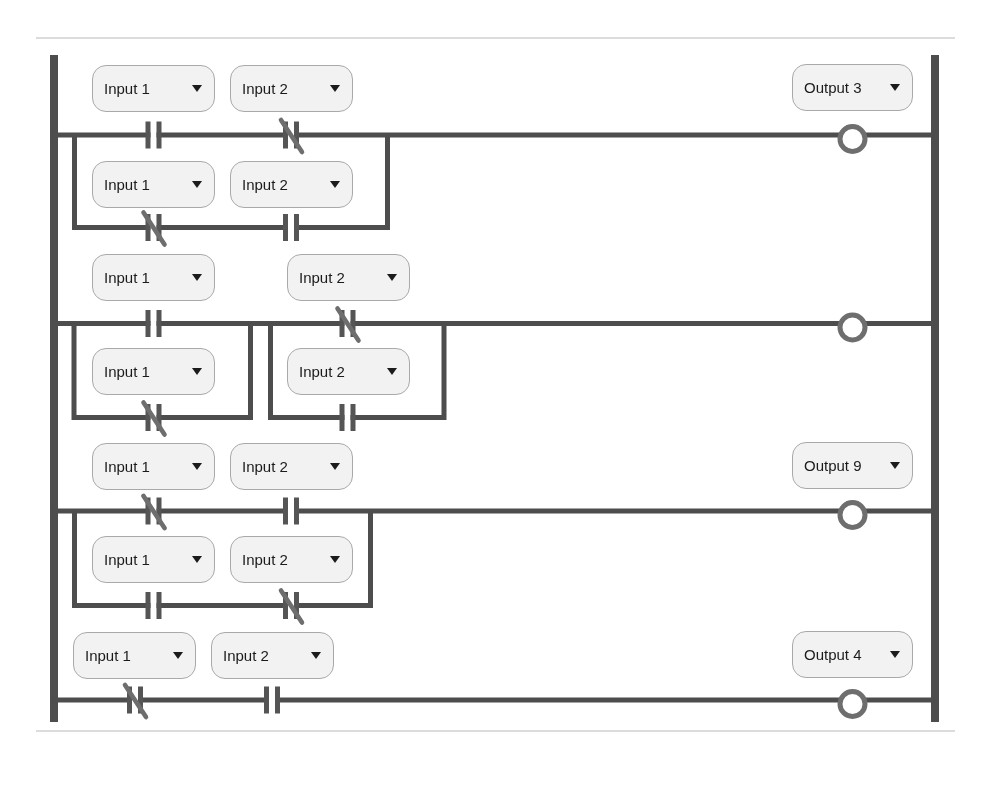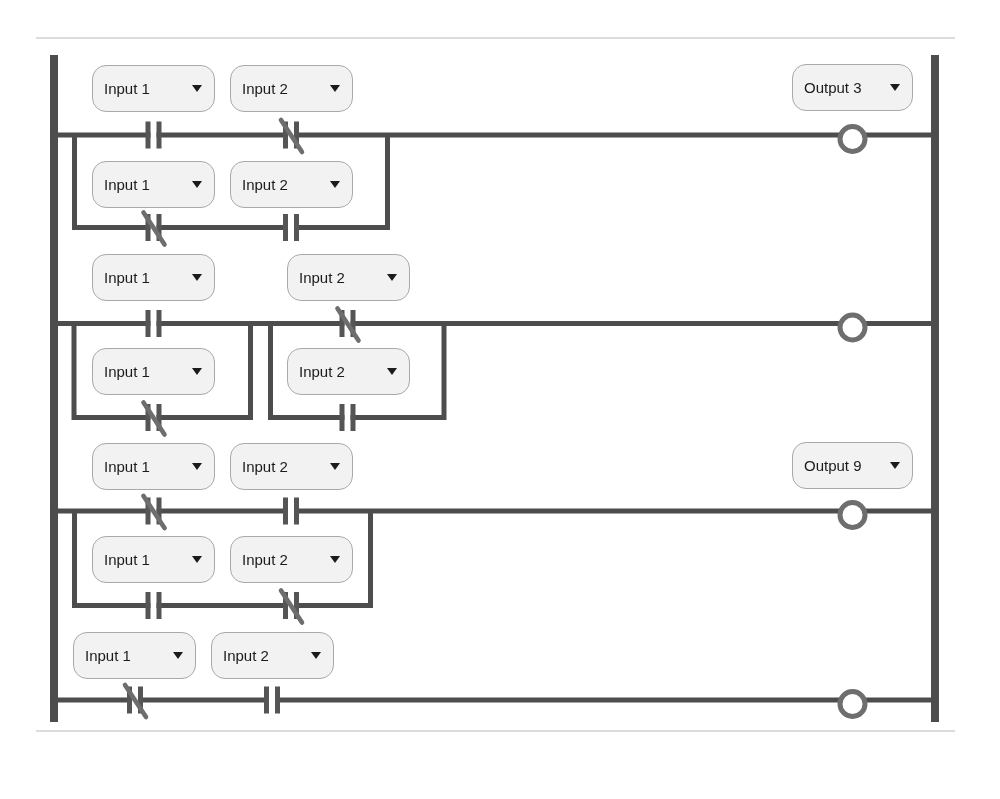--- a/index.html
+++ b/index.html
@@ -146,14 +146,18 @@
   </div>
 
   <div class="sel sel-in" style="left:73px;top:632px">
     <span class="sel-label">Input 1</span>
     <span class="sel-arrow"></span>
   </div>
   <div class="sel sel-in" style="left:211px;top:632px">
     <span class="sel-label">Input 2</span>
     <span class="sel-arrow"></span>
   </div>
+  <div class="sel sel-out" style="left:792px;top:631px">
+    <span class="sel-label">Output 4</span>
+    <span class="sel-arrow"></span>
+  </div>
 
 </div>
 
 </body></html>

